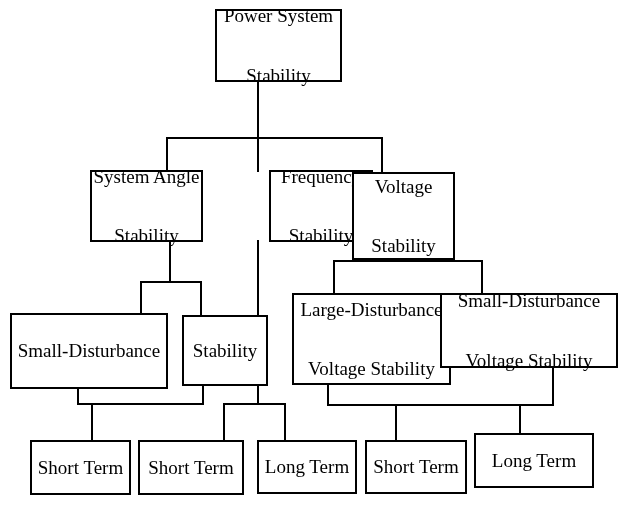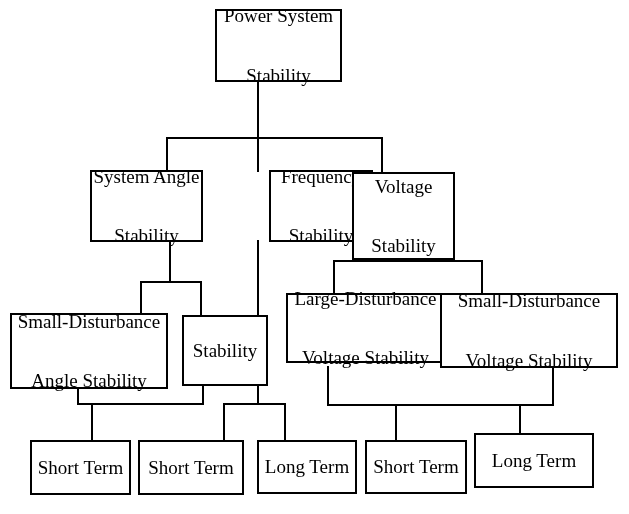--- a/index.html
+++ b/index.html
@@ -90,28 +90,27 @@
     <span>Stability</span>
   </div>
 
   <div class="node" style="left:352px; top:172px; width:103px; height:88px;">
     <span>Voltage</span>
     <span>Stability</span>
   </div>
 
   <div class="node" style="left:10px; top:313px; width:158px; height:76px;">
     <span>Small-Disturbance</span>
-    <span>Angle Stability</span>
   </div>
 
   <div class="node" style="left:182px; top:315px; width:86px; height:71px;">
     <span>Stability</span>
   </div>
 
-  <div class="node" style="left:286px; top:293px; width:159px; height:70px;">
+  <div class="node" style="left:292px; top:293px; width:159px; height:92px;">
     <span>Large-Disturbance</span>
     <span>Voltage Stability</span>
   </div>
 
   <div class="node" style="left:440px; top:293px; width:178px; height:75px;">
     <span>Small-Disturbance</span>
     <span>Voltage Stability</span>
   </div>
 
   <div class="node" style="left:30px; top:440px; width:101px; height:55px;">

